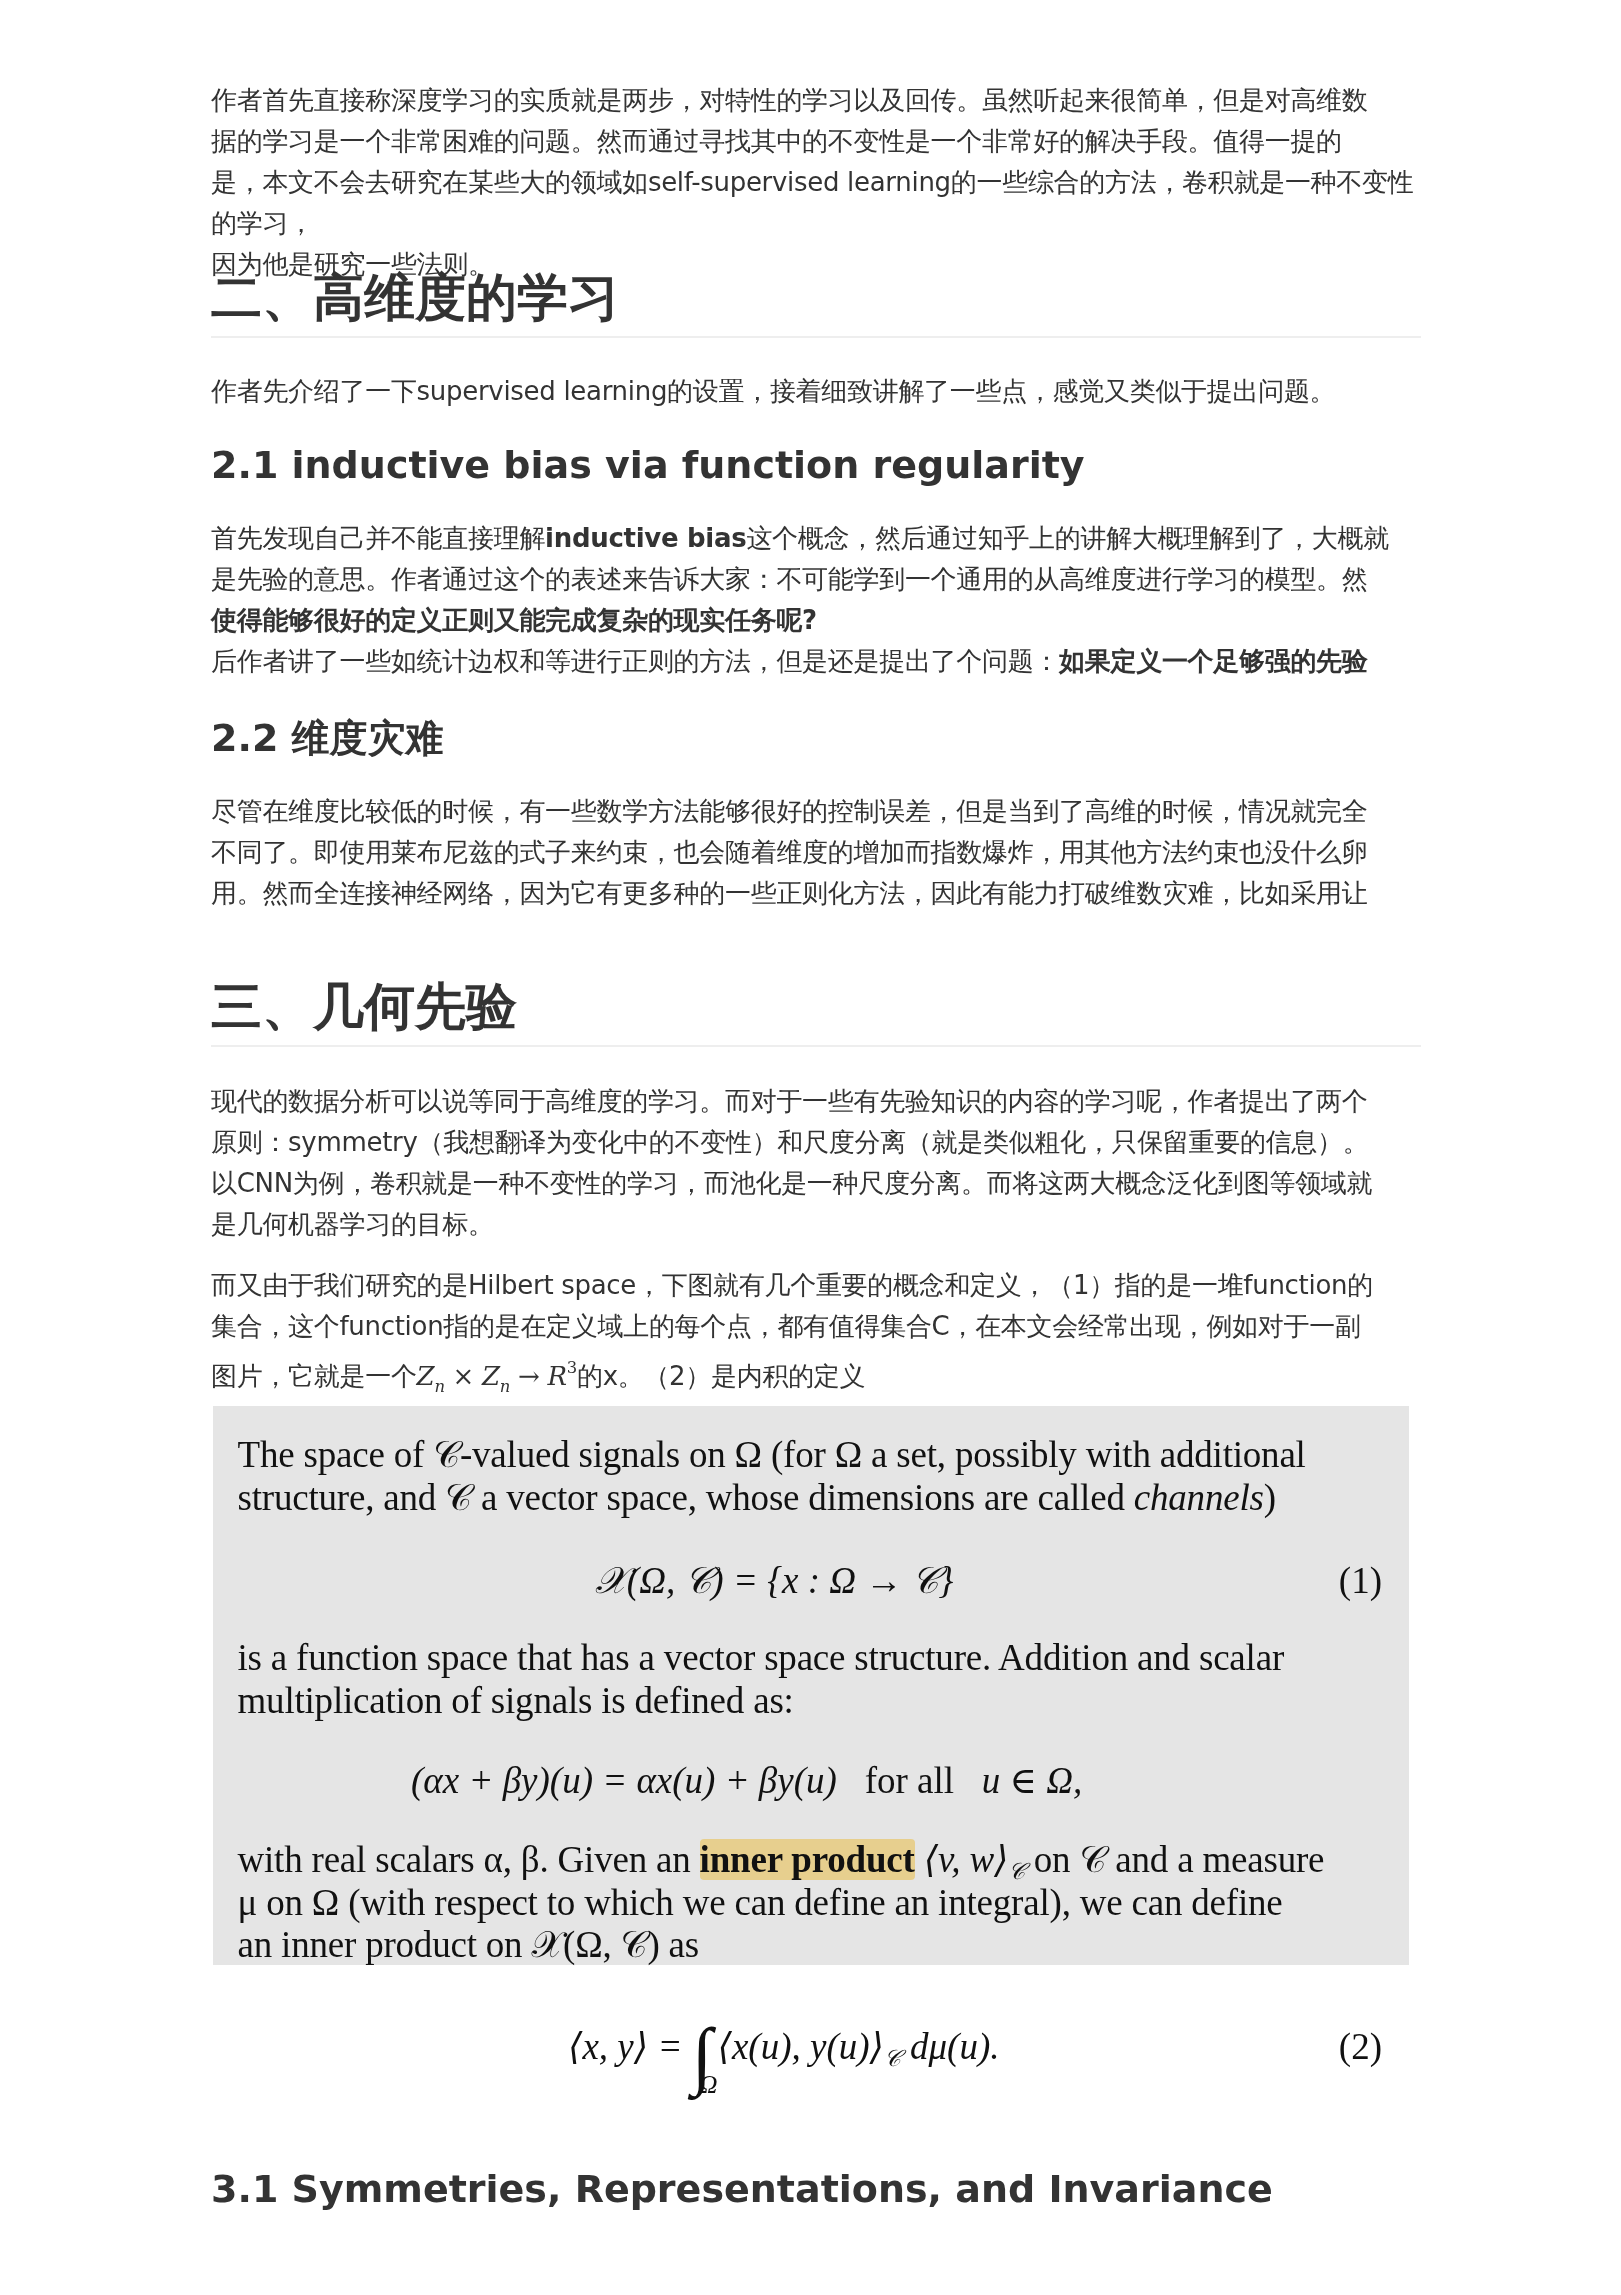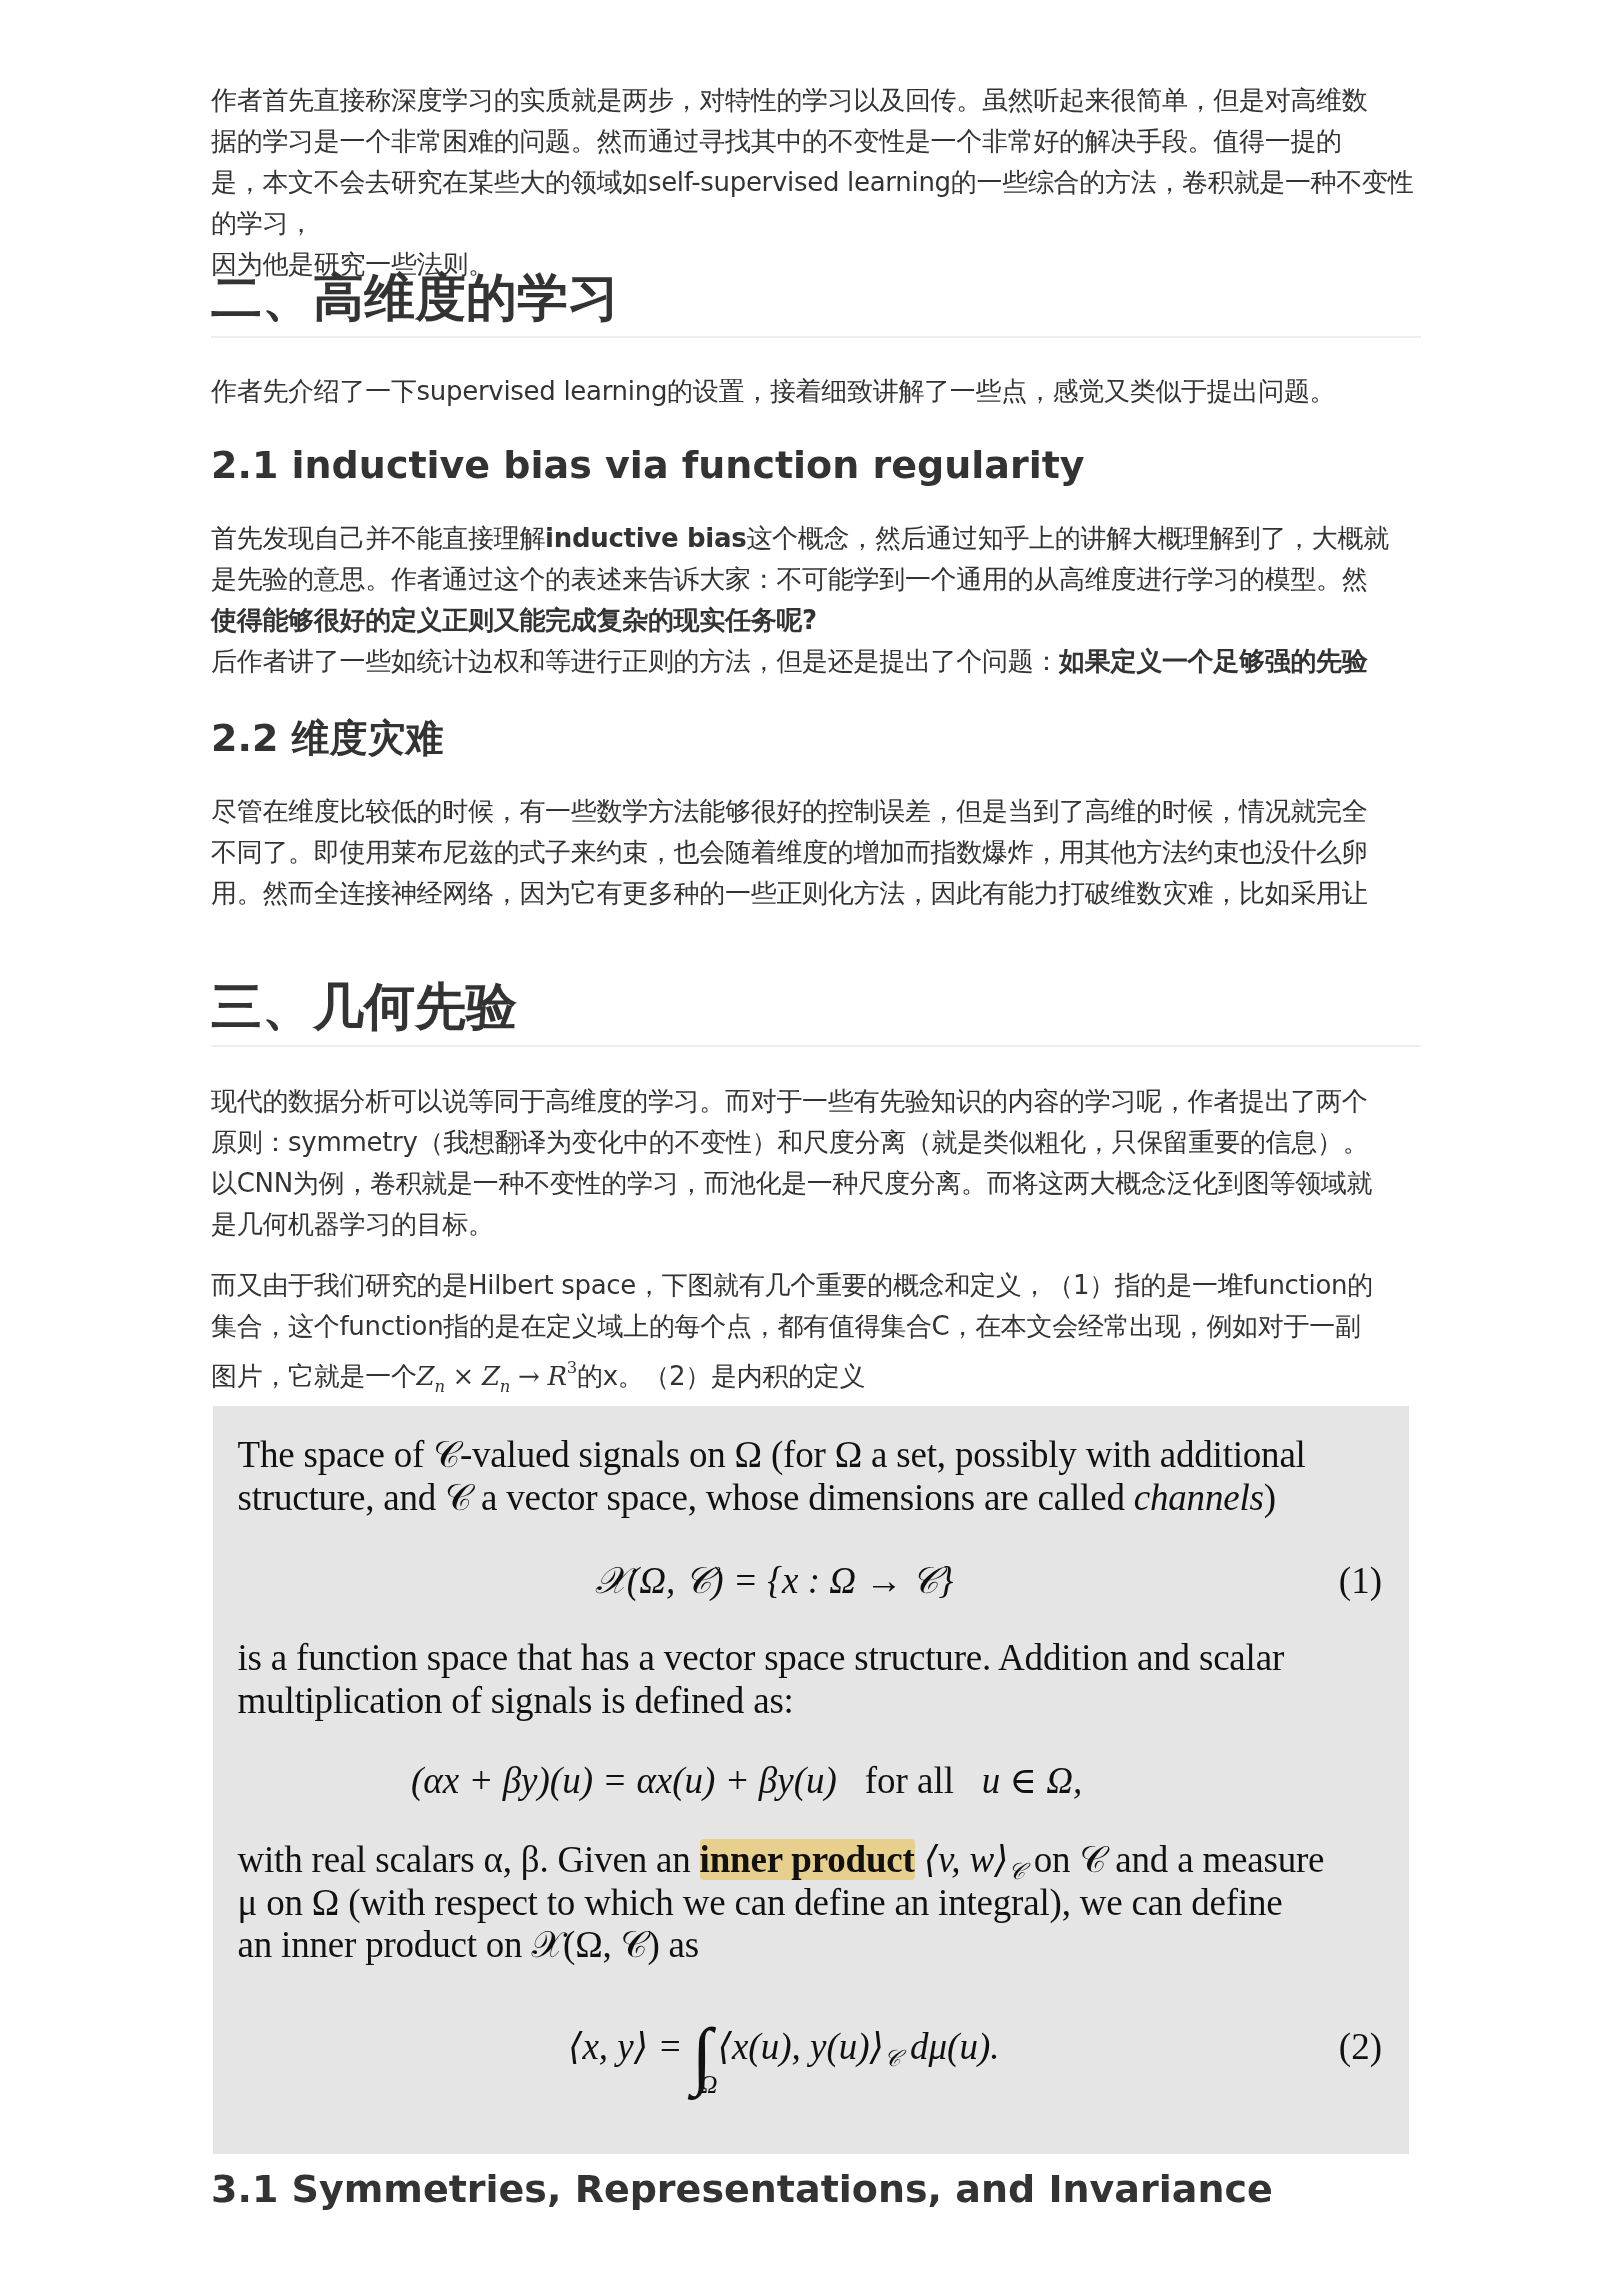--- a/index.html
+++ b/index.html
@@ -41,21 +41,21 @@
   .math { font-family: "DejaVu Serif", "Liberation Serif", serif; font-style: italic; }
   .sup { font-size: 16.4px; vertical-align: 12.3px; font-style: normal; }
   .sub { font-size: 16.4px; vertical-align: -6.8px; }
 
   
   .figure {
     position: absolute;
     left: 213px;
     top: 1406px;
     width: 1196px;
-    height: 748px;
+    height: 559px;
     background: #e5e5e5;
     color: #111111;
     font-family: "Liberation Serif", "DejaVu Serif", serif;
   }
   .fig-line {
     position: absolute;
     left: 24.5px;
     font-size: 37px;
     line-height: 44px;
     white-space: nowrap;

